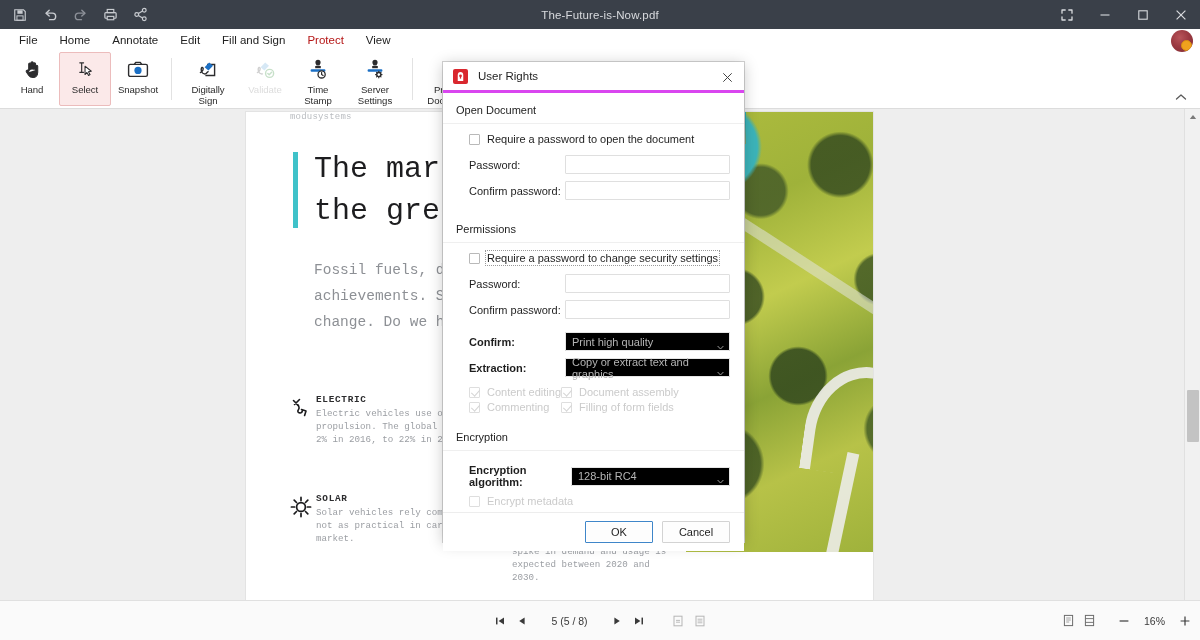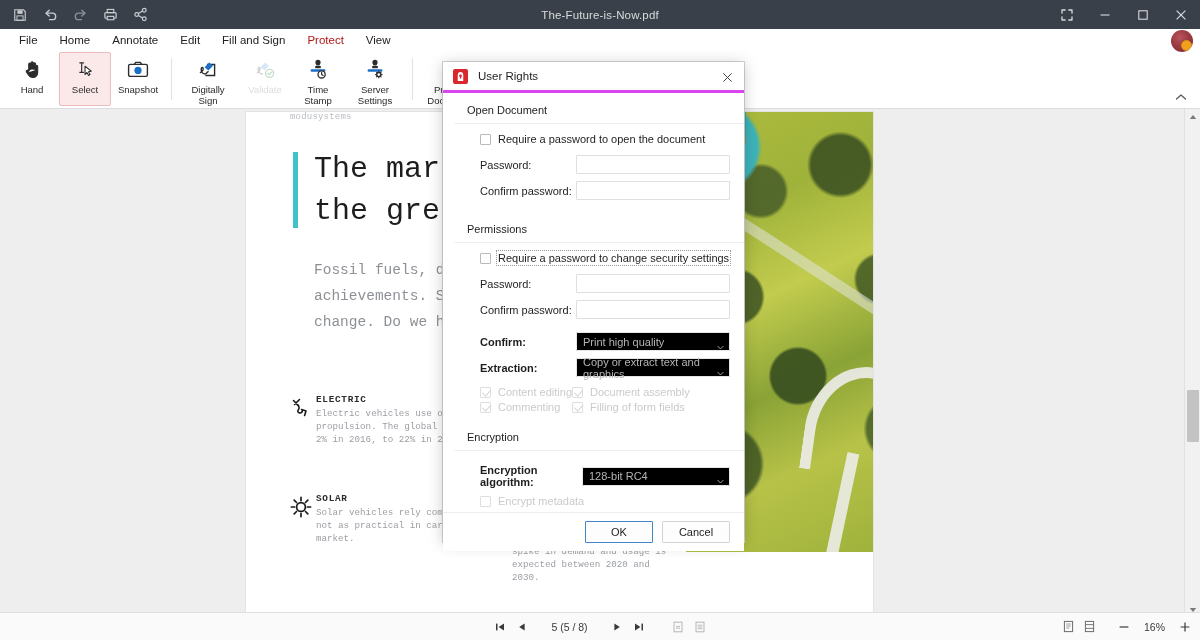--- a/index.html
+++ b/index.html
@@ -176,21 +176,21 @@
   .vs-thumb {
     position: absolute; left: 2px; top: 281px; width: 12px; height: 52px;
     background: #c3c3c3; border-radius: 1px; cursor: pointer;
   }
 
   
   .redarrow { position: absolute; left: 500px; top: 497px; pointer-events: none; }
 
   
   .statusbar {
-    position: absolute; bottom: 0; left: 0; width: 1200px; height: 28px;
+    position: absolute; bottom: 0; left: 0; width: 1200px; height: 40px;
     background: #fafafa; border-top: 1px solid #e0e0e0;
     display: flex; align-items: center;
   }
   .sb-nav {
     position: absolute; left: 0; right: 0; height: 22px;
     display: flex; align-items: center; justify-content: center; gap: 3px;
   }
   .sb-btn {
     width: 19px; height: 18px; display: flex; align-items: center; justify-content: center;
     cursor: pointer;
@@ -225,21 +225,21 @@
     width: 15px; height: 15px; border-radius: 2px;
     background: #d9272e;
     display: flex; align-items: center; justify-content: center;
     flex: 0 0 auto;
   }
   .dlg-title-text { font-size: 11.5px; color: #1e1e1e; margin-left: 10px; }
   .dlg-close {
     position: absolute; right: 0; top: 0; width: 34px; height: 31px;
     display: flex; align-items: center; justify-content: center; cursor: pointer;
   }
-  .dlg-body { flex: 1 1 auto; padding: 0 0 0 0; position: relative; margin-left: 11px; }
+  .dlg-body { flex: 1 1 auto; padding: 0 0 0 0; position: relative; }
 
   .sect-head {
     font-size: 11px; color: #222; padding: 11px 0 7px 13px;
     border-bottom: 1px solid #efefef;
   }
   .sect-body { padding: 9px 14px 5px 14px; }
 
   .row { display: flex; align-items: center; margin-bottom: 7px; }
   .row.cb { margin-bottom: 10px; padding-left: 12px; }
   .lbl { font-size: 11px; color: #1e1e1e; width: 108px; flex: 0 0 108px; }

